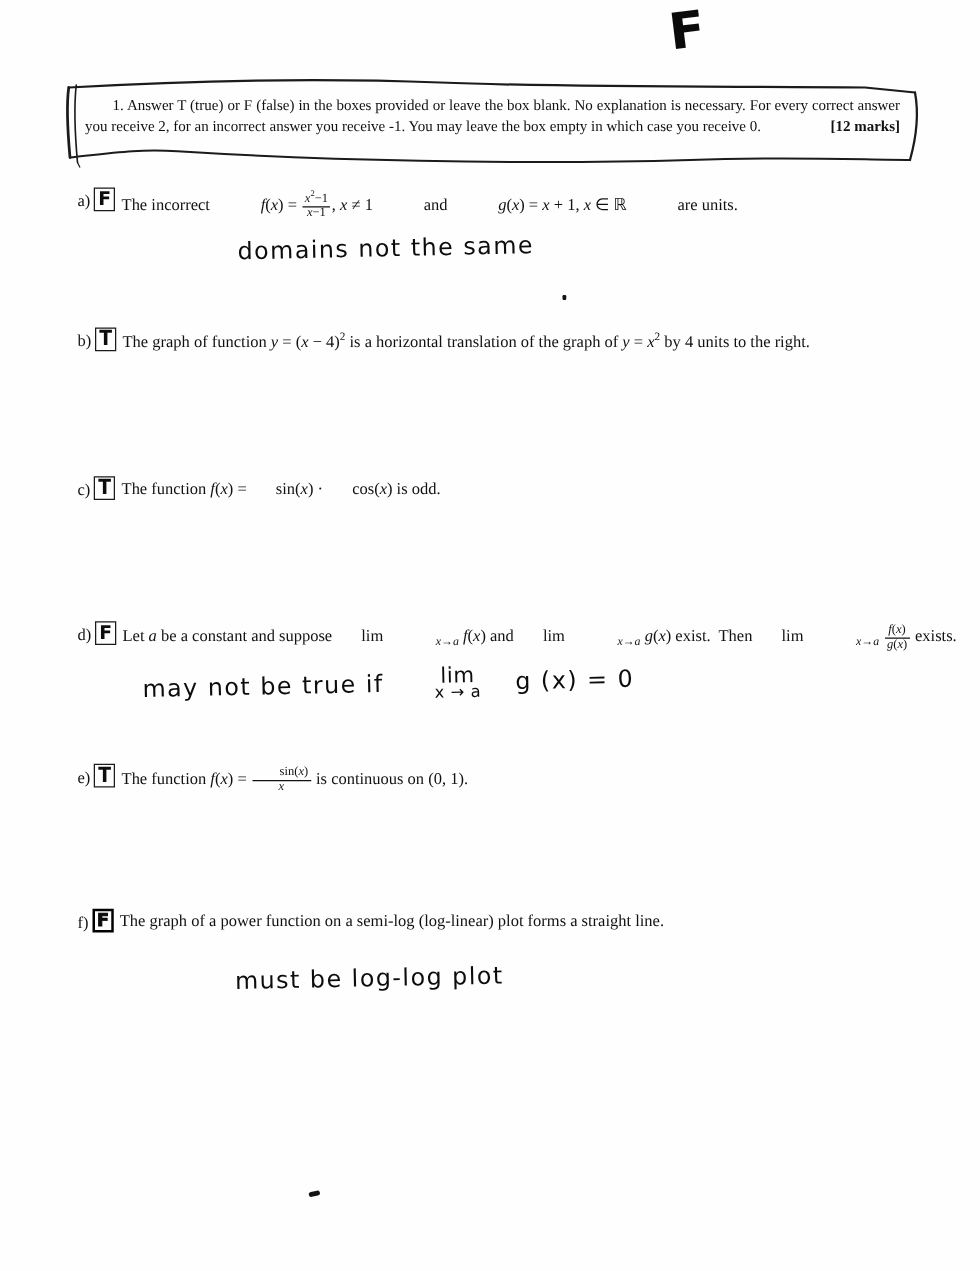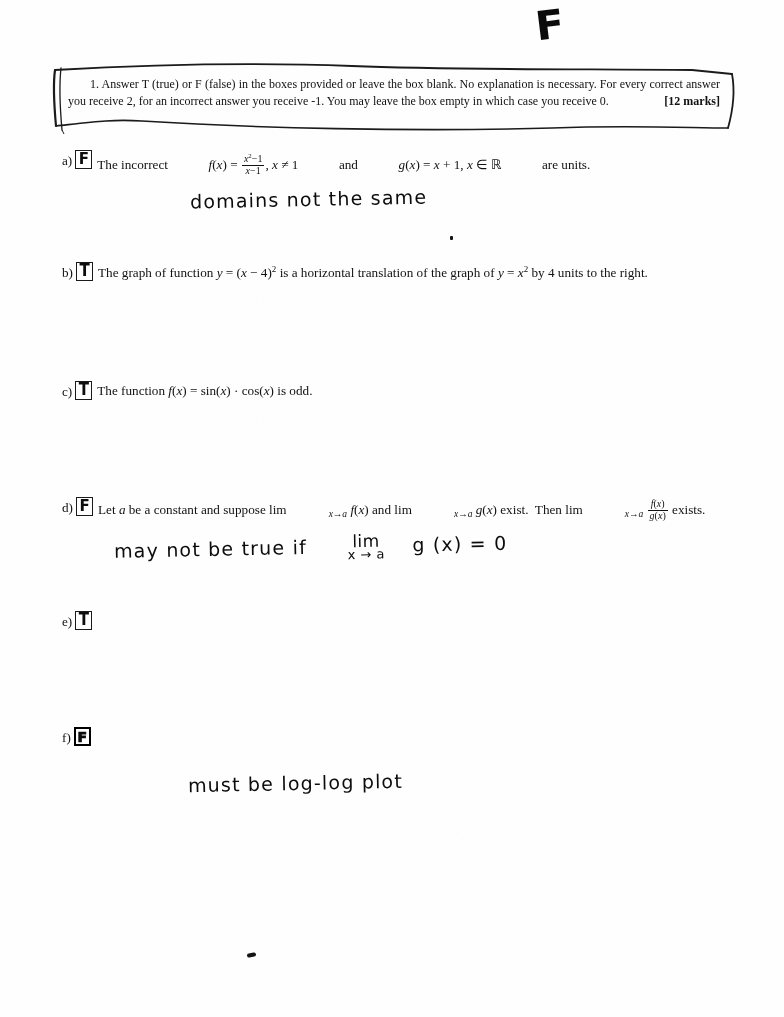--- a/index.html
+++ b/index.html
@@ -134,21 +134,21 @@
     text-align: center;
     font-size: 0.76em;
     line-height: 1.05;
     margin: 0 1px;
   }
   .frac .num { display: block; padding: 0 2px; }
   .frac .den { display: block; border-top: 1px solid #111; padding: 0 2px; }
   sup.exp { font-size: 0.68em; vertical-align: super; font-style: normal; }
   sub.lim { font-size: 0.72em; vertical-align: -0.32em; font-style: italic; padding-left: 42px; }
   .bbR { font-family: "DejaVu Sans", sans-serif; font-style: normal; }
-  .opname { font-style: normal; }
+  .opname { font-style: normal; margin-left: 20px; }
 
   
   .hand {
     position: absolute;
     font-family: "DejaVu Sans", sans-serif;
     color: #0c0c0c;
     font-size: 19px;
     font-weight: 500;
     letter-spacing: 1.2px;
     white-space: nowrap;
@@ -256,25 +256,29 @@
     </span>
     <span class="wgap"></span>
     <span>g (x) = 0</span>
   </div>
 
   <div class="q" style="top:611px;">
     <span class="q-label">e)</span>
     <span class="ansbox">
       <span class="glyph tall">T</span>
     </span>
+    <span class="q-text">
+      The function <span class="mi">f</span>(<span class="mi">x</span>) = <span class="frac"><span class="num"><span class="opname">sin</span>(<span class="mi">x</span>)</span><span class="den"><span class="mi">x</span></span></span> is continuous on (0, 1).
+    </span>
   </div>
 
   <div class="q" style="top:727px;">
     <span class="q-label">f)</span>
     <span class="ansbox heavy">
       <span class="glyph">F</span>
     </span>
+    <span class="q-text">The graph of a power function on a semi-log (log-linear) plot forms a straight line.</span>
   </div>
   <div class="hand skew" style="left:188px; top:772px;">must be log-log plot</div>
 
   <div class="speck" style="left:247px; top:953px; width:9px; height:4px; border-radius:2px; transform:rotate(-12deg);"></div>
 
 </div>
 
 </body></html>

